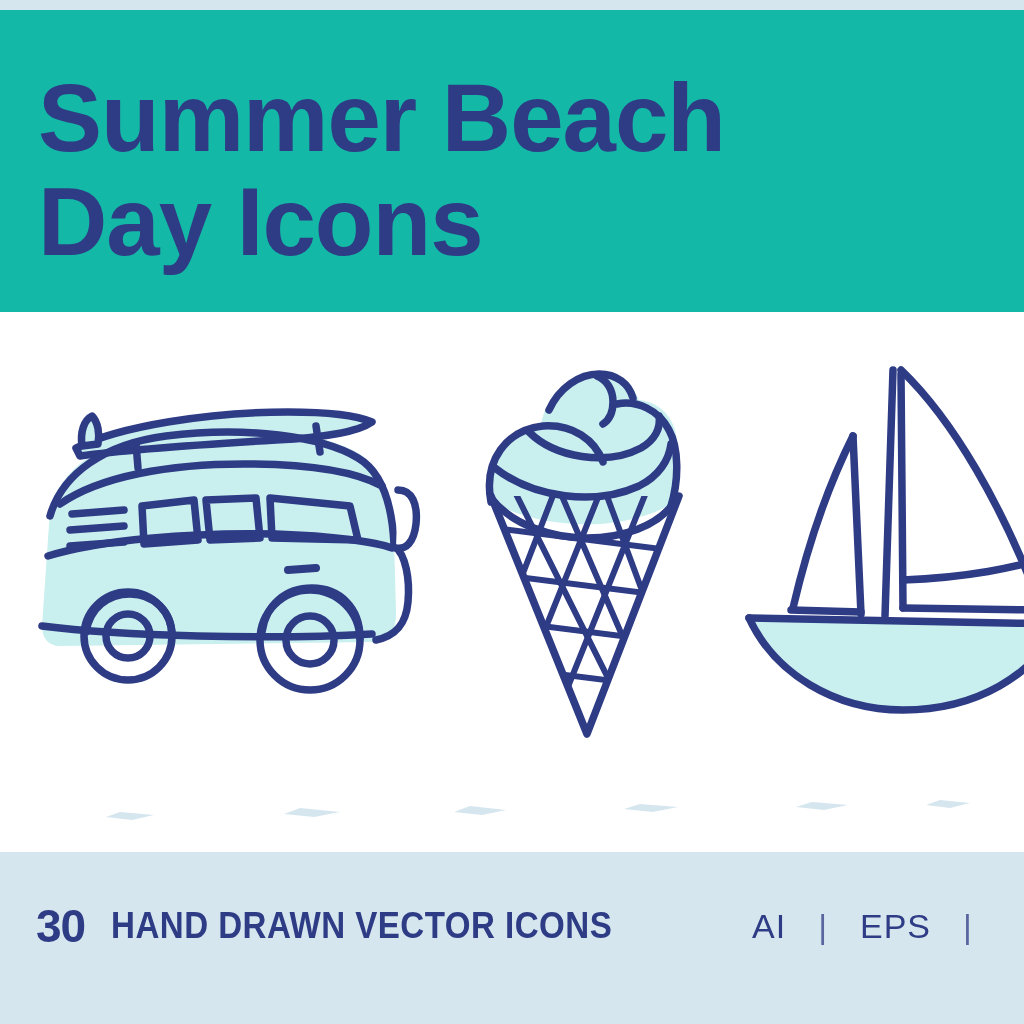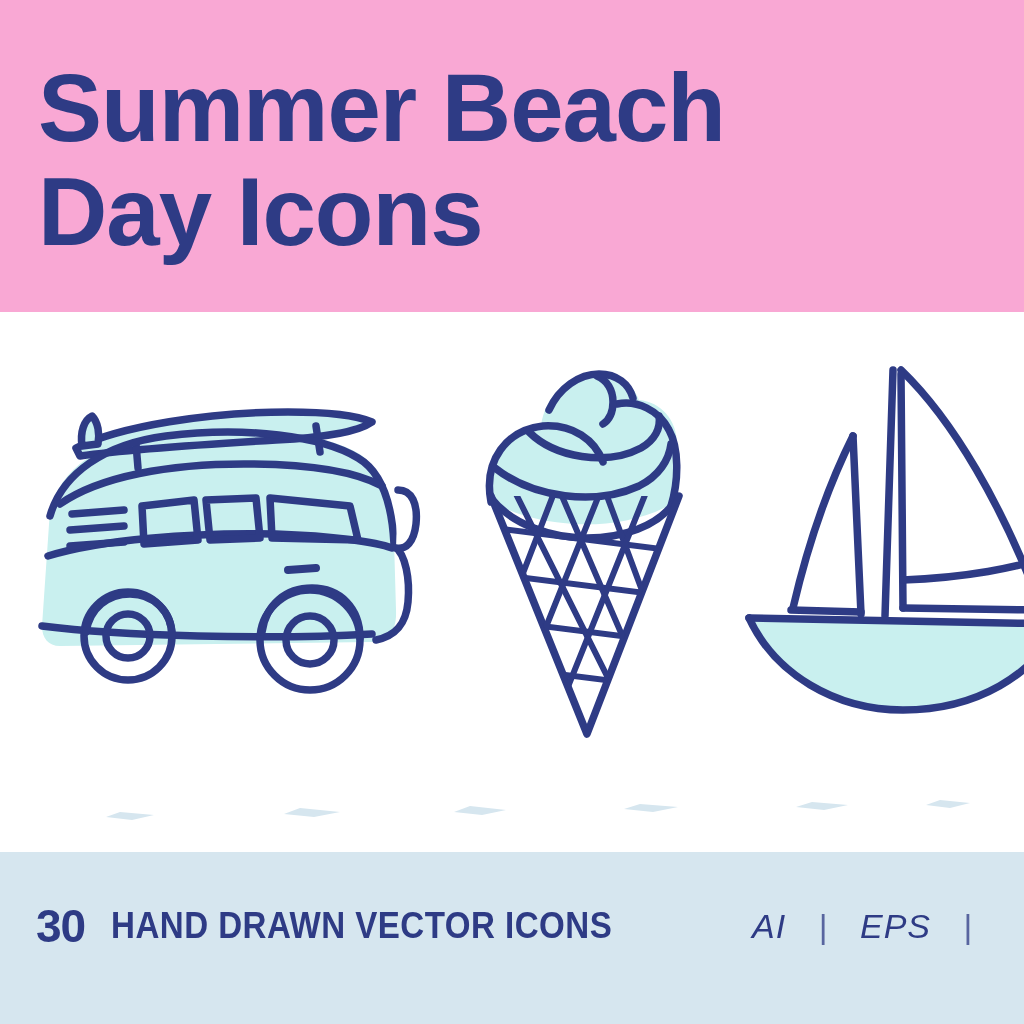--- a/index.html
+++ b/index.html
@@ -12,24 +12,24 @@
     width: 1024px;
     height: 1024px;
     overflow: hidden;
     background: #d6e6ef;
     font-family: "Liberation Sans", sans-serif;
   }
 
   
   #header {
     position: absolute;
-    left: 0; top: 0;
+    left: 0; top: 10px;
     width: 1024px;
     height: 320px;
-    background: #f9a8d4;
+    background: #14b8a6;
   }
   #title {
     position: absolute;
     left: 38px;
     top: 56px;
     width: 900px;
     color: #2e3b85;
     font-family: "Liberation Sans", sans-serif;
     font-weight: bold;
     font-size: 96px;
@@ -112,21 +112,20 @@
     transform-origin: left center;
   }
   #formats {
     margin-left: 92px;
     display: flex;
     align-items: center;
     color: #2e3b85;
     font-size: 34px;
     line-height: 34px;
     letter-spacing: 1px;
-    font-style: italic;
   }
   .fmt { padding: 0 4px; }
   .fmt-sep {
     color: #2e3b85;
     opacity: 0.75;
     padding: 0 28px;
     font-size: 34px;
     line-height: 34px;
   }
 </style>

